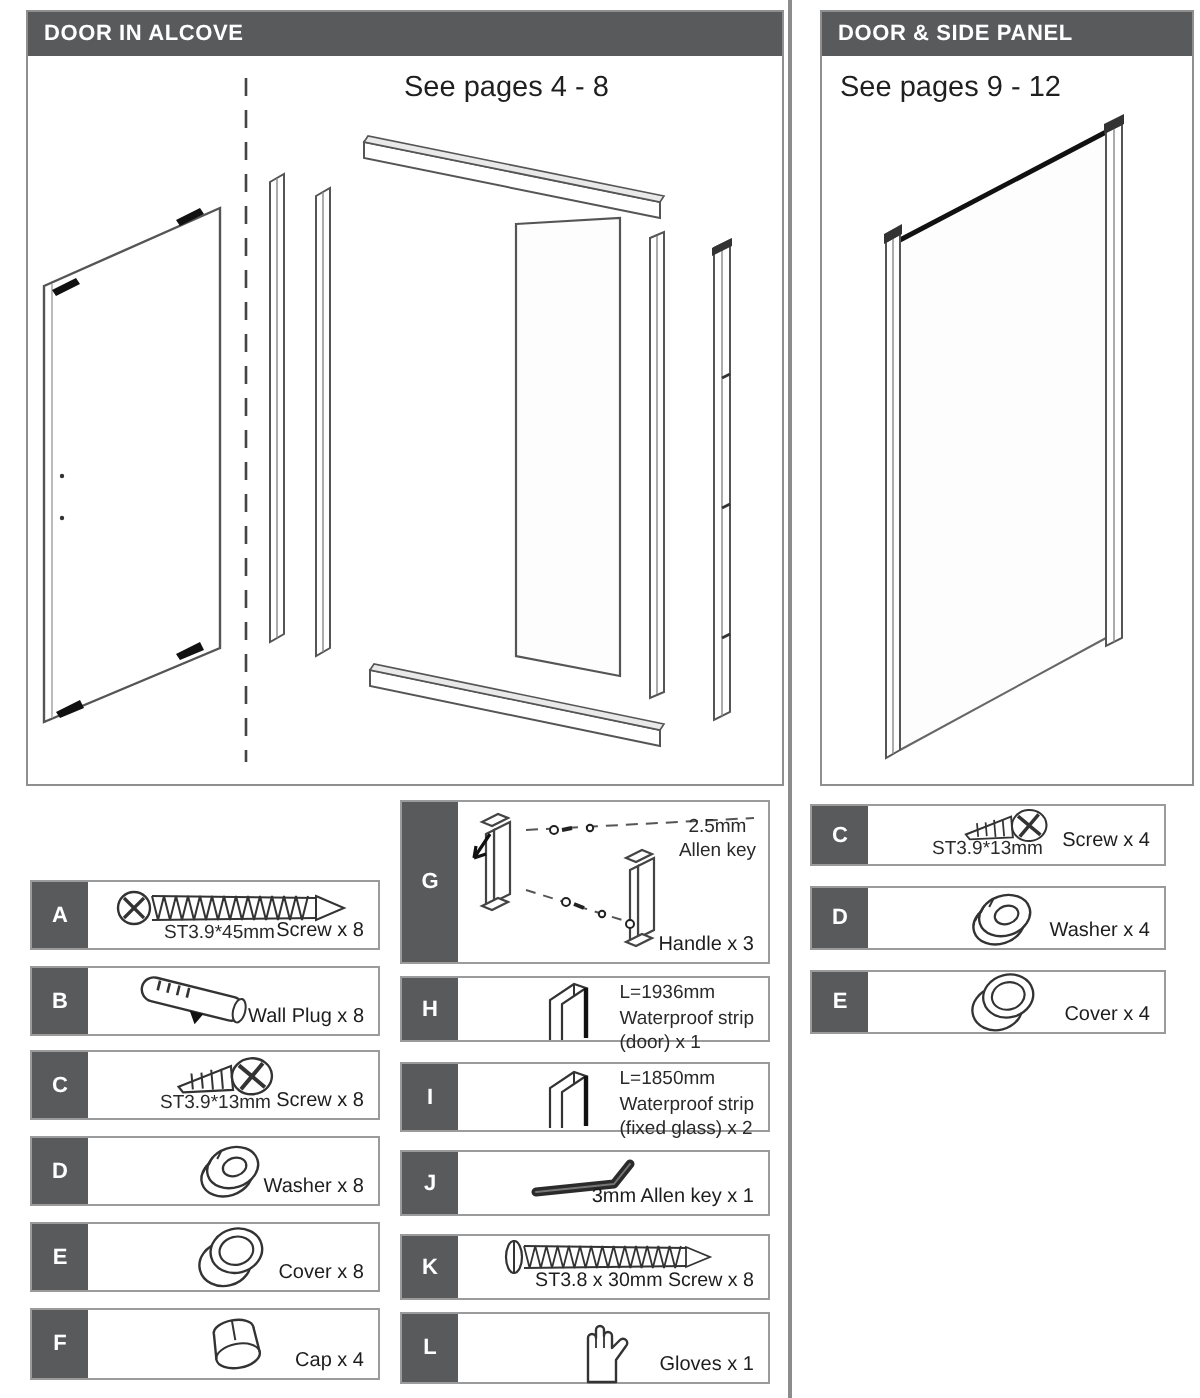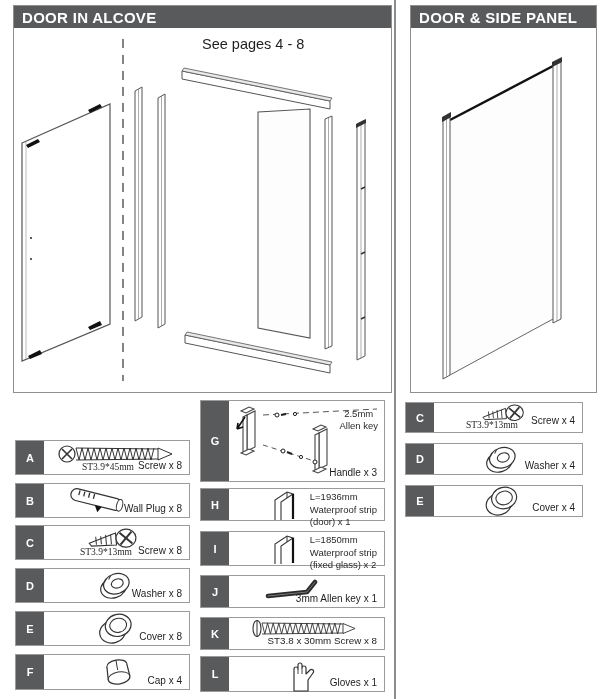--- a/index.html
+++ b/index.html
@@ -1,28 +1,28 @@
 <!DOCTYPE html>
 <html><head>
 <meta charset="utf-8">
 <style>
   html,body{margin:0;padding:0;background:#fff;}
   #page{position:relative;width:600px;height:699px;background:#fff;
         font-family:"Liberation Sans", sans-serif;color:#2d2d2d;overflow:hidden;}
   .vdivider{position:absolute;left:394px;top:0;height:699px;width:0;border-left:2px solid #8c8c8c;}
   .panel{position:absolute;border:1px solid #8f8f8f;background:#fff;}
-  .panel-header{height:22px;background:#595a5c;color:#fff;font-size:15px;font-weight:bold;
+  .panel-header{height:22px;background:#595a5c;color:#fff;font-size:11px;font-weight:bold;
                 display:flex;align-items:center;padding-left:8px;letter-spacing:.3px;}
   .see-pages{position:absolute;font-size:14.5px;color:#1f1f1f;}
   .diagram{position:absolute;left:0;top:23px;}
   .row{position:absolute;display:flex;border:1px solid #9b9b9b;background:#fff;box-sizing:border-box;}
   .tag{width:28px;flex:none;background:#595a5c;color:#fff;font-size:11px;font-weight:bold;
        display:flex;align-items:center;justify-content:center;}
   .body{position:relative;flex:1;}
-  .spec{position:absolute;font-size:9.5px;color:#2a2a2a;white-space:nowrap;font-family:Liberation Serif, serif;}
+  .spec{position:absolute;font-size:9.5px;color:#2a2a2a;white-space:nowrap;}
   .lbl{position:absolute;right:7px;bottom:3px;font-size:10px;color:#1d1d1d;white-space:nowrap;margin-top:20px;}
   .icon{position:absolute;}
   .anno{position:absolute;right:6px;top:7px;font-size:9.5px;line-height:12px;color:#2a2a2a;text-align:center;}
   .striptext{position:absolute;right:7px;top:2px;font-size:9.5px;line-height:12.5px;color:#2a2a2a;}
   svg{display:block;}
 </style>
 </head>
 <body>
 
 <div id="page">
@@ -78,20 +78,21 @@
         <polygon points="171,306 316,336 316,344 171,314" fill="#fff" stroke="#555" stroke-width="1"></polygon>
         <polygon points="171,306 316,336 318,333 173,303" fill="#e9e9e9" stroke="#555" stroke-width="0.8"></polygon>
       </g>
     </svg>
   </div>
 
   <div class="panel" style="left:410px;top:5px;width:185px;height:386px;">
     <div class="panel-header">
       <span>DOOR &amp; SIDE PANEL</span>
     </div>
+    <span class="see-pages" style="left:9px;top:30px;">See pages 9 - 12</span>
     <svg class="diagram" width="183" height="362" viewBox="0 0 183 362">
       <polygon points="39,92 142,38 142,290 39,346" fill="#fdfdfd" stroke="none"></polygon>
       <line x1="39" y1="91" x2="142" y2="37" stroke="#111" stroke-width="2.4"></line>
       <line x1="39" y1="346" x2="142" y2="290" stroke="#666" stroke-width="1"></line>
       <g fill="#fff" stroke="#555" stroke-width="1">
         <polygon points="32,92 39,88 39,346 32,350"></polygon>
         <line x1="35.5" y1="90" x2="35.5" y2="348" stroke="#888" stroke-width="0.7"></line>
         <polygon points="31,88 40,83 40,88 31,93" fill="#333" stroke="none"></polygon>
         <polygon points="142,37 150,33 150,290 142,294"></polygon>
         <line x1="146" y1="35" x2="146" y2="292" stroke="#888" stroke-width="0.7"></line>

